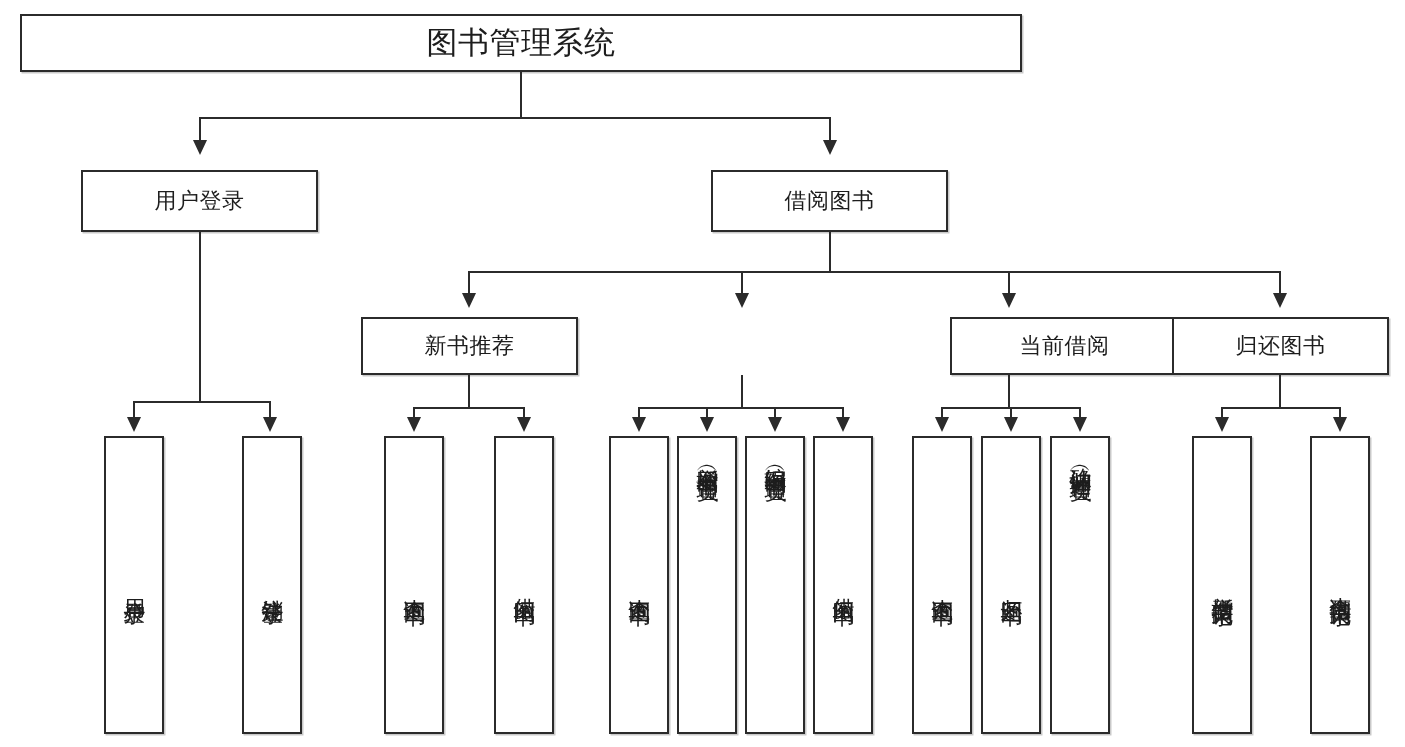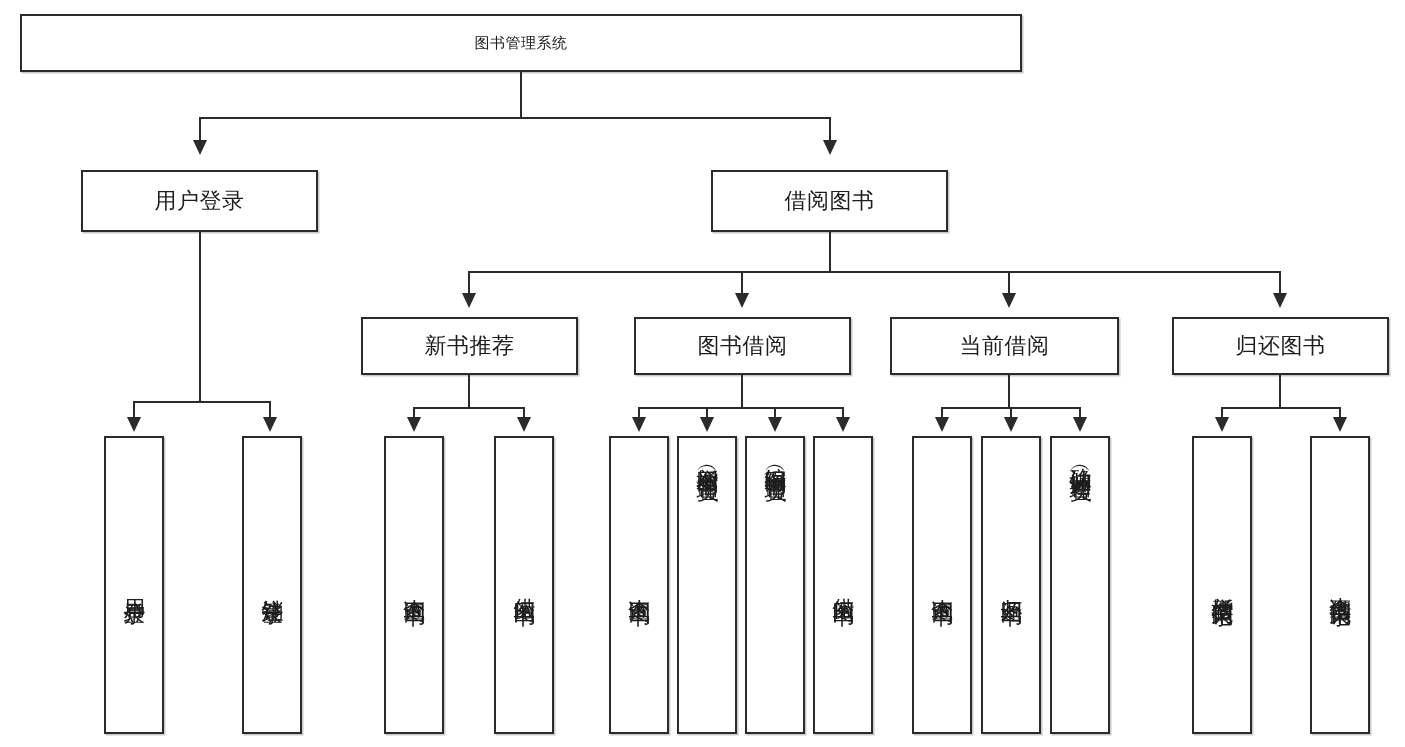--- a/index.html
+++ b/index.html
@@ -26,21 +26,21 @@
     align-items:center;
     justify-content:center;
     color:#1d1d1d;
     line-height:1.18;
     letter-spacing:0.5px;
   }
   .node.h{          
     font-size:22px;
   }
   .node.root{
-    font-size:15px;
+    font-size:31px;
   }
   .node.v{          
     font-size:22px;
     align-items:flex-end;
     justify-content:center;
     padding-bottom:0;
   }
   .vtext{
     writing-mode:vertical-rl;
     text-orientation:upright;
@@ -130,24 +130,21 @@
 
   <div class="ln v" style="left:1008px;top:271px;width:2px;height:28px;"></div>
   <div class="arrow" style="left:1002px;top:293px;"></div>
 
   <div class="ln v" style="left:1279px;top:271px;width:2px;height:28px;"></div>
   <div class="arrow" style="left:1273px;top:293px;"></div>
 
   <div class="node h" style="left:361px;top:317px;width:217px;height:58px;">
     <span>新书推荐</span>
   </div>
-  <div class="node h" style="left:634px;top:317px;width:217px;height:58px;">
-    <span>图书借阅</span>
-  </div>
-  <div class="node h" style="left:890px;top:317px;width:229px;height:58px;">
+  <div class="node h" style="left:950px;top:317px;width:229px;height:58px;">
     <span>当前借阅</span>
   </div>
   <div class="node h" style="left:1172px;top:317px;width:217px;height:58px;">
     <span>归还图书</span>
   </div>
 
   <div class="ln v" style="left:468px;top:375px;width:2px;height:33px;"></div>
   <div class="ln h" style="left:413px;top:407px;width:110px;height:2px;"></div>
   <div class="ln v" style="left:413px;top:407px;width:2px;height:16px;"></div>
   <div class="arrow" style="left:407px;top:417px;"></div>

